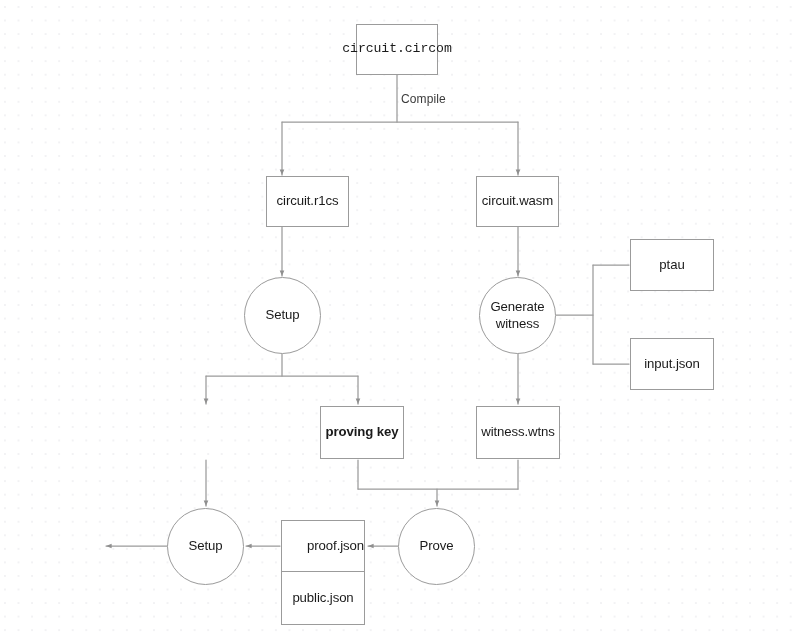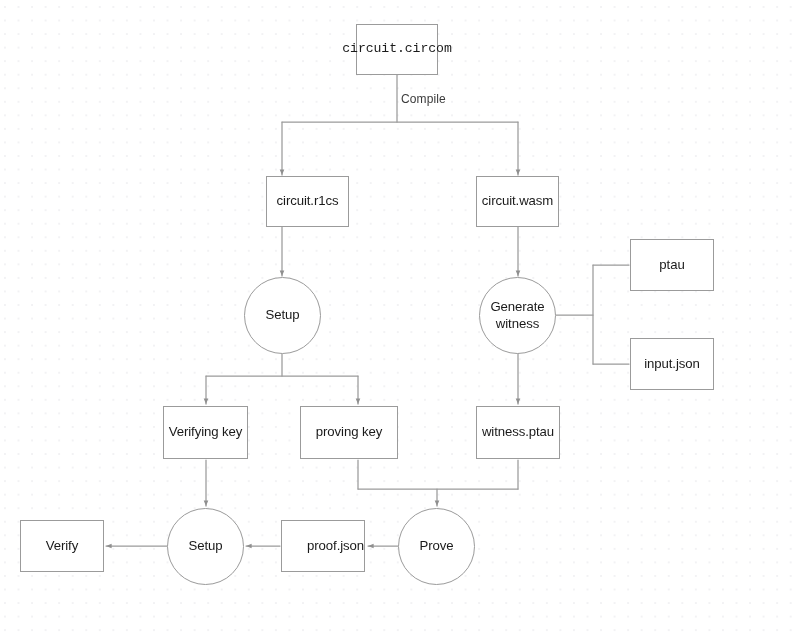--- a/index.html
+++ b/index.html
@@ -141,42 +141,39 @@
   </div>
 
   <div class="node" style="left:630px; top:338px; width:84px; height:52px;">
     <span>input.json</span>
   </div>
 
   <div class="node" style="left:630px; top:239px; width:84px; height:52px;">
     <span>ptau</span>
   </div>
 
-  <div class="node" style="left:163px; top:406px; width:85px; height:53px;">
-    <span>Verifying key</span>
-  </div>
 
-  <div class="node" style="left:300px; top:406px; width:98px; height:53px;">
+  <div class="node" style="left:320px; top:406px; width:84px; height:53px;font-weight:bold;">
     <span>proving key</span>
   </div>
 
   <div class="node" style="left:476px; top:406px; width:84px; height:53px;">
-    <span>witness.ptau</span>
+    <span>witness.wtns</span>
   </div>
 
-  <div class="node" style="left:20px; top:520px; width:84px; height:52px;">
-    <span>Verify</span>
-  </div>
 
   <div class="node circle" style="left:167px; top:508px; width:77px; height:77px;">
     <span>Setup</span>
   </div>
 
   <div class="node stack-top" style="left:281px; top:520px; width:84px; height:52px;">
     <span>proof.json</span>
   </div>
 
+  <div class="node stack-bottom" style="left:281px; top:572px; width:84px; height:53px;">
+    <span>public.json</span>
+  </div>
 
   <div class="node circle" style="left:398px; top:508px; width:77px; height:77px;">
     <span>Prove</span>
   </div>
 
 </div>
 
 </body></html>

